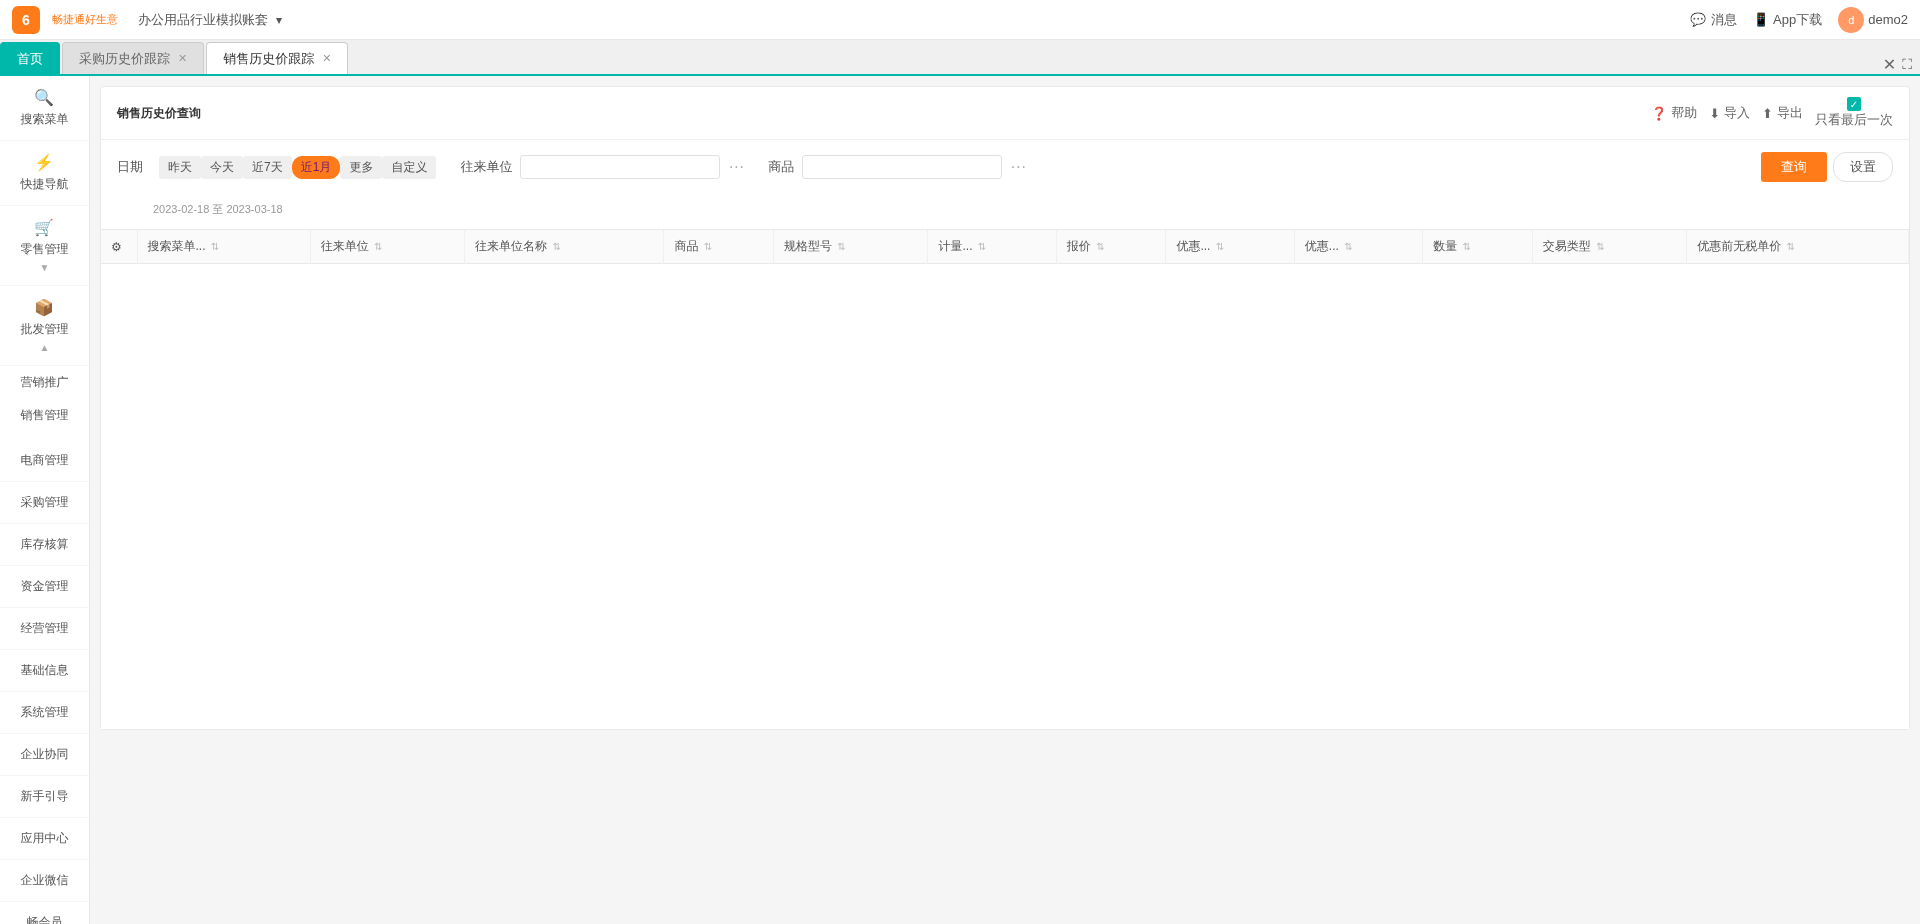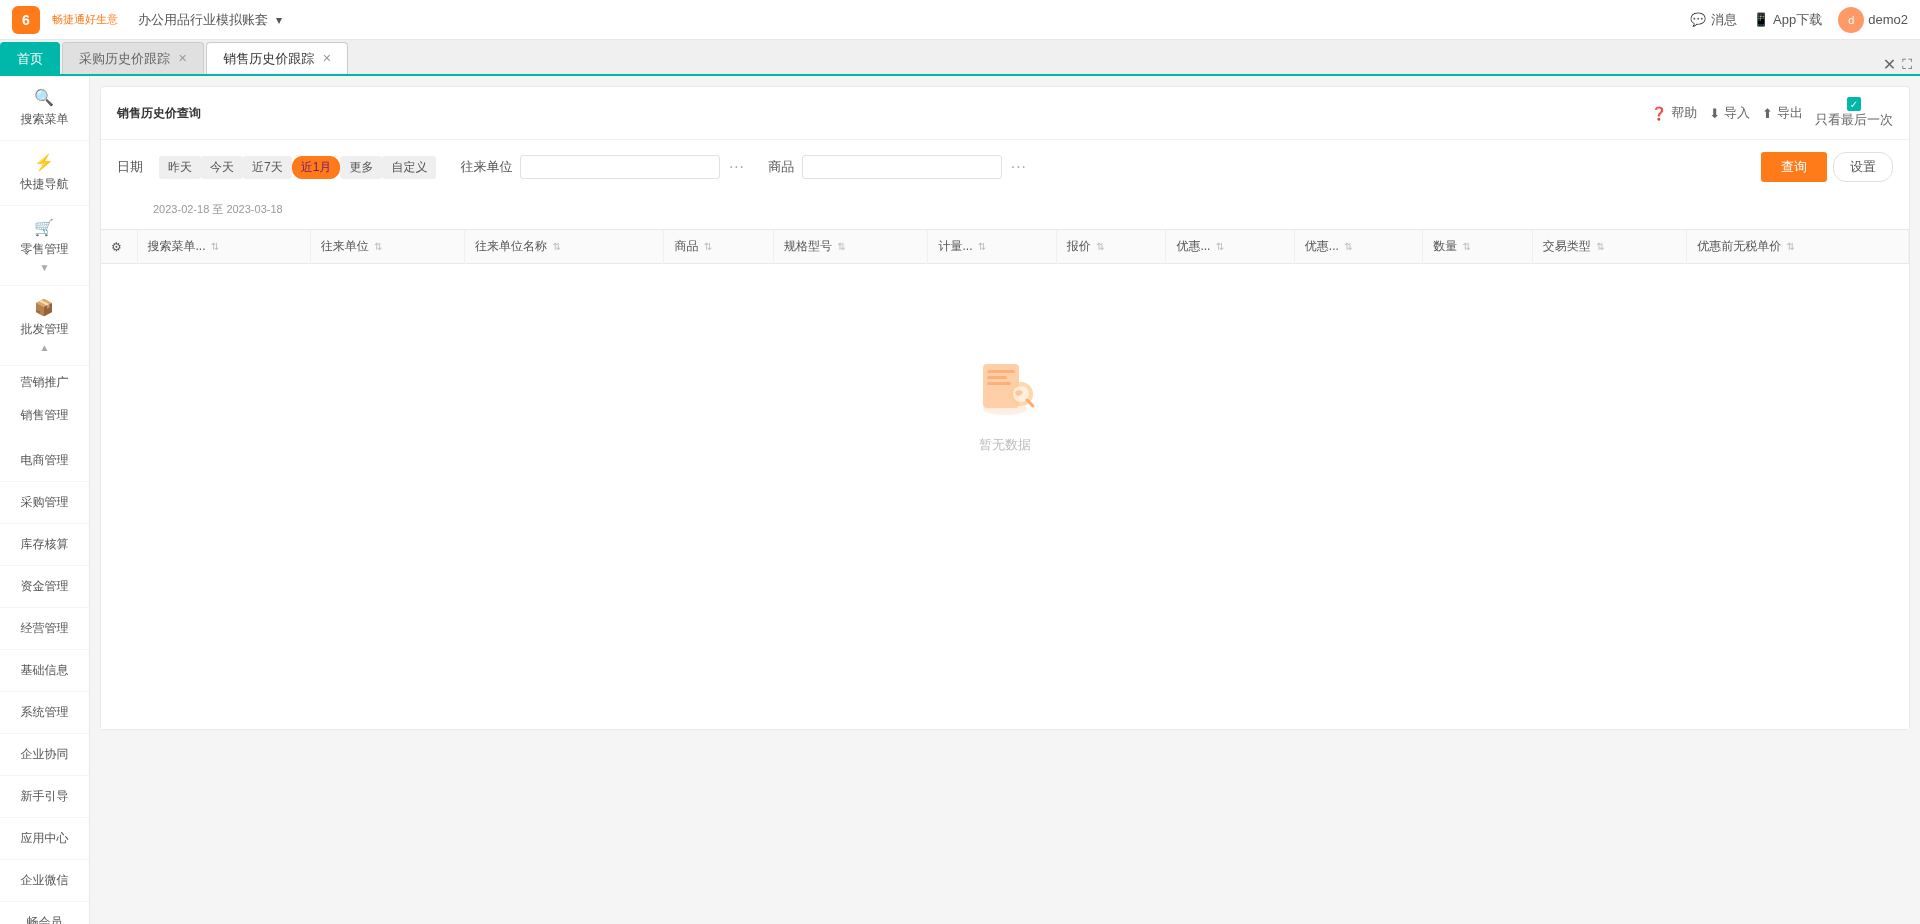--- a/index.html
+++ b/index.html
@@ -295,32 +295,16 @@
               <th>
                 <span>优惠前无税单价</span>
                 <span class="sort-icon">⇅</span>
               </th>
             </tr>
           </thead>
           <tbody>
           </tbody>
         </table>
 
-        <div class="empty-state">
-          <div class="empty-icon">
-            <svg width="80" height="80" viewBox="0 0 80 80" fill="none" xmlns="http://www.w3.org/2000/svg">
-              <ellipse cx="40" cy="65" rx="22" ry="6" fill="#ffe0c8" opacity="0.5"></ellipse>
-              <rect x="18" y="20" width="36" height="44" rx="4" fill="#ffd0a8"></rect>
-              <rect x="22" y="26" width="28" height="3" rx="1.5" fill="#ffb07a"></rect>
-              <rect x="22" y="32" width="20" height="3" rx="1.5" fill="#ffb07a"></rect>
-              <rect x="22" y="38" width="24" height="3" rx="1.5" fill="#ffb07a"></rect>
-              <circle cx="56" cy="50" r="12" fill="#ffcc99" opacity="0.8"></circle>
-              <circle cx="56" cy="50" r="8" fill="#fff" opacity="0.6"></circle>
-              <line x1="62" y1="56" x2="68" y2="62" stroke="#ffaa66" stroke-width="3" stroke-linecap="round"></line>
-              <path d="M50 48 Q54 44 58 48 Q56 52 52 52 Z" fill="#ffaa66" opacity="0.6"></path>
-            </svg>
-          </div>
-          <div class="empty-text">暂无数据</div>
-        </div>
       </div>
     </div>
   </div>
 </div>
 
 </body></html>

